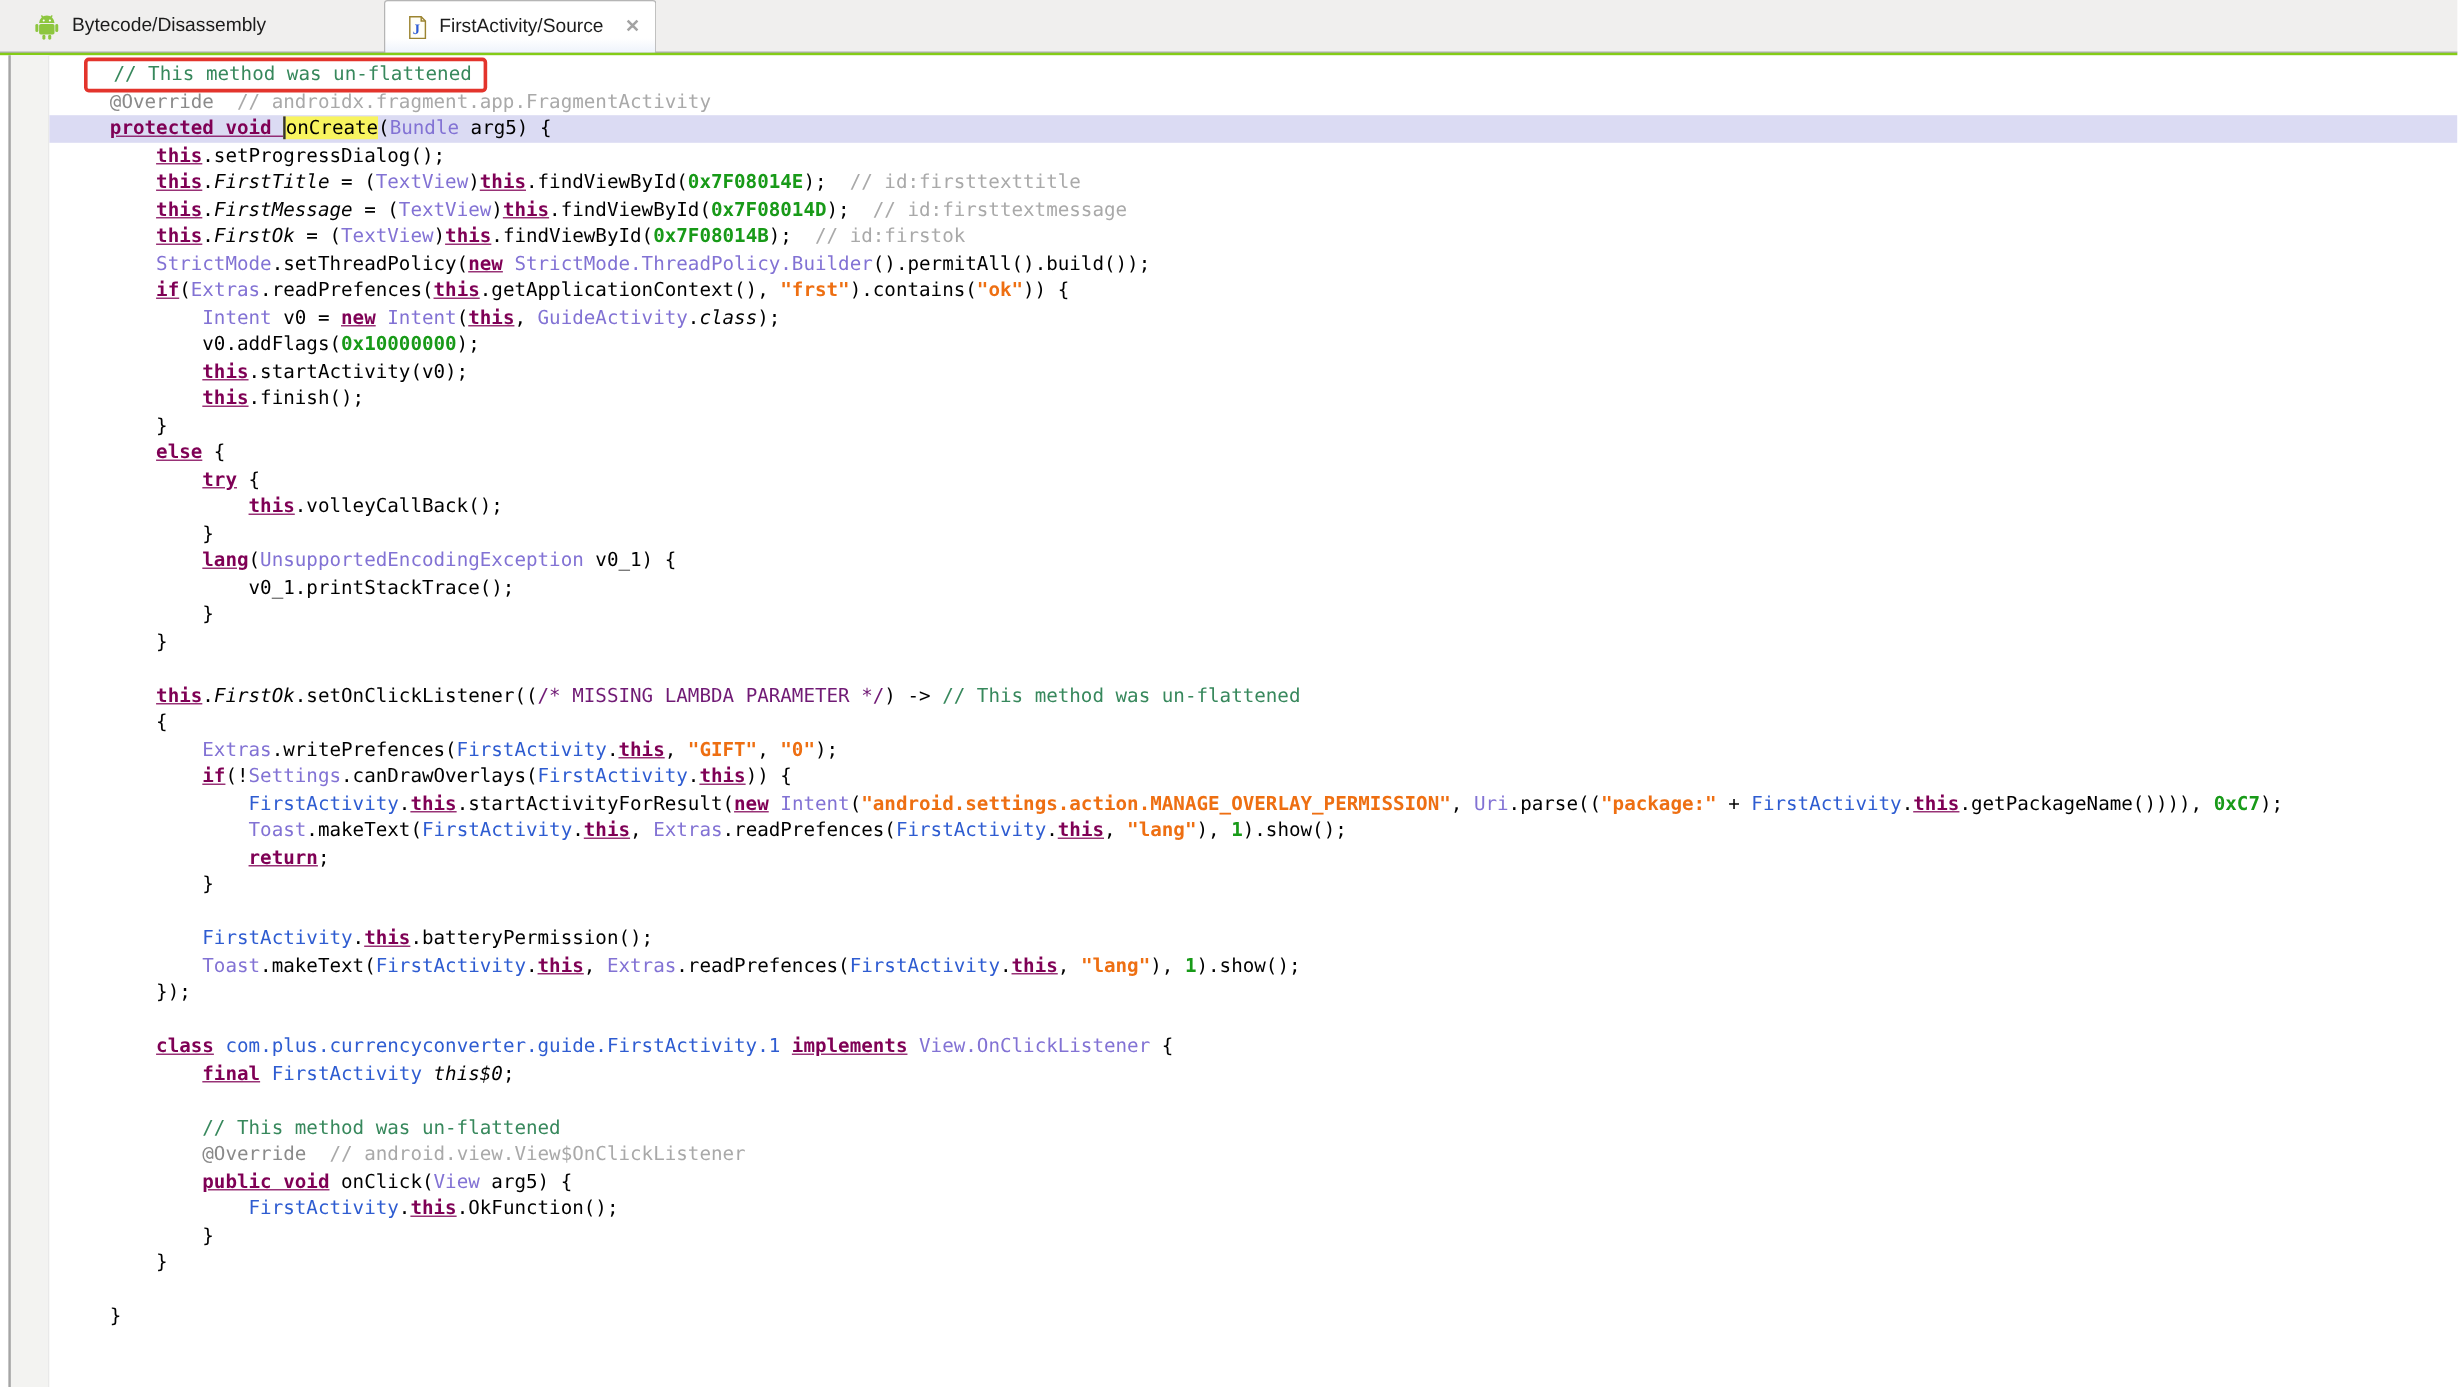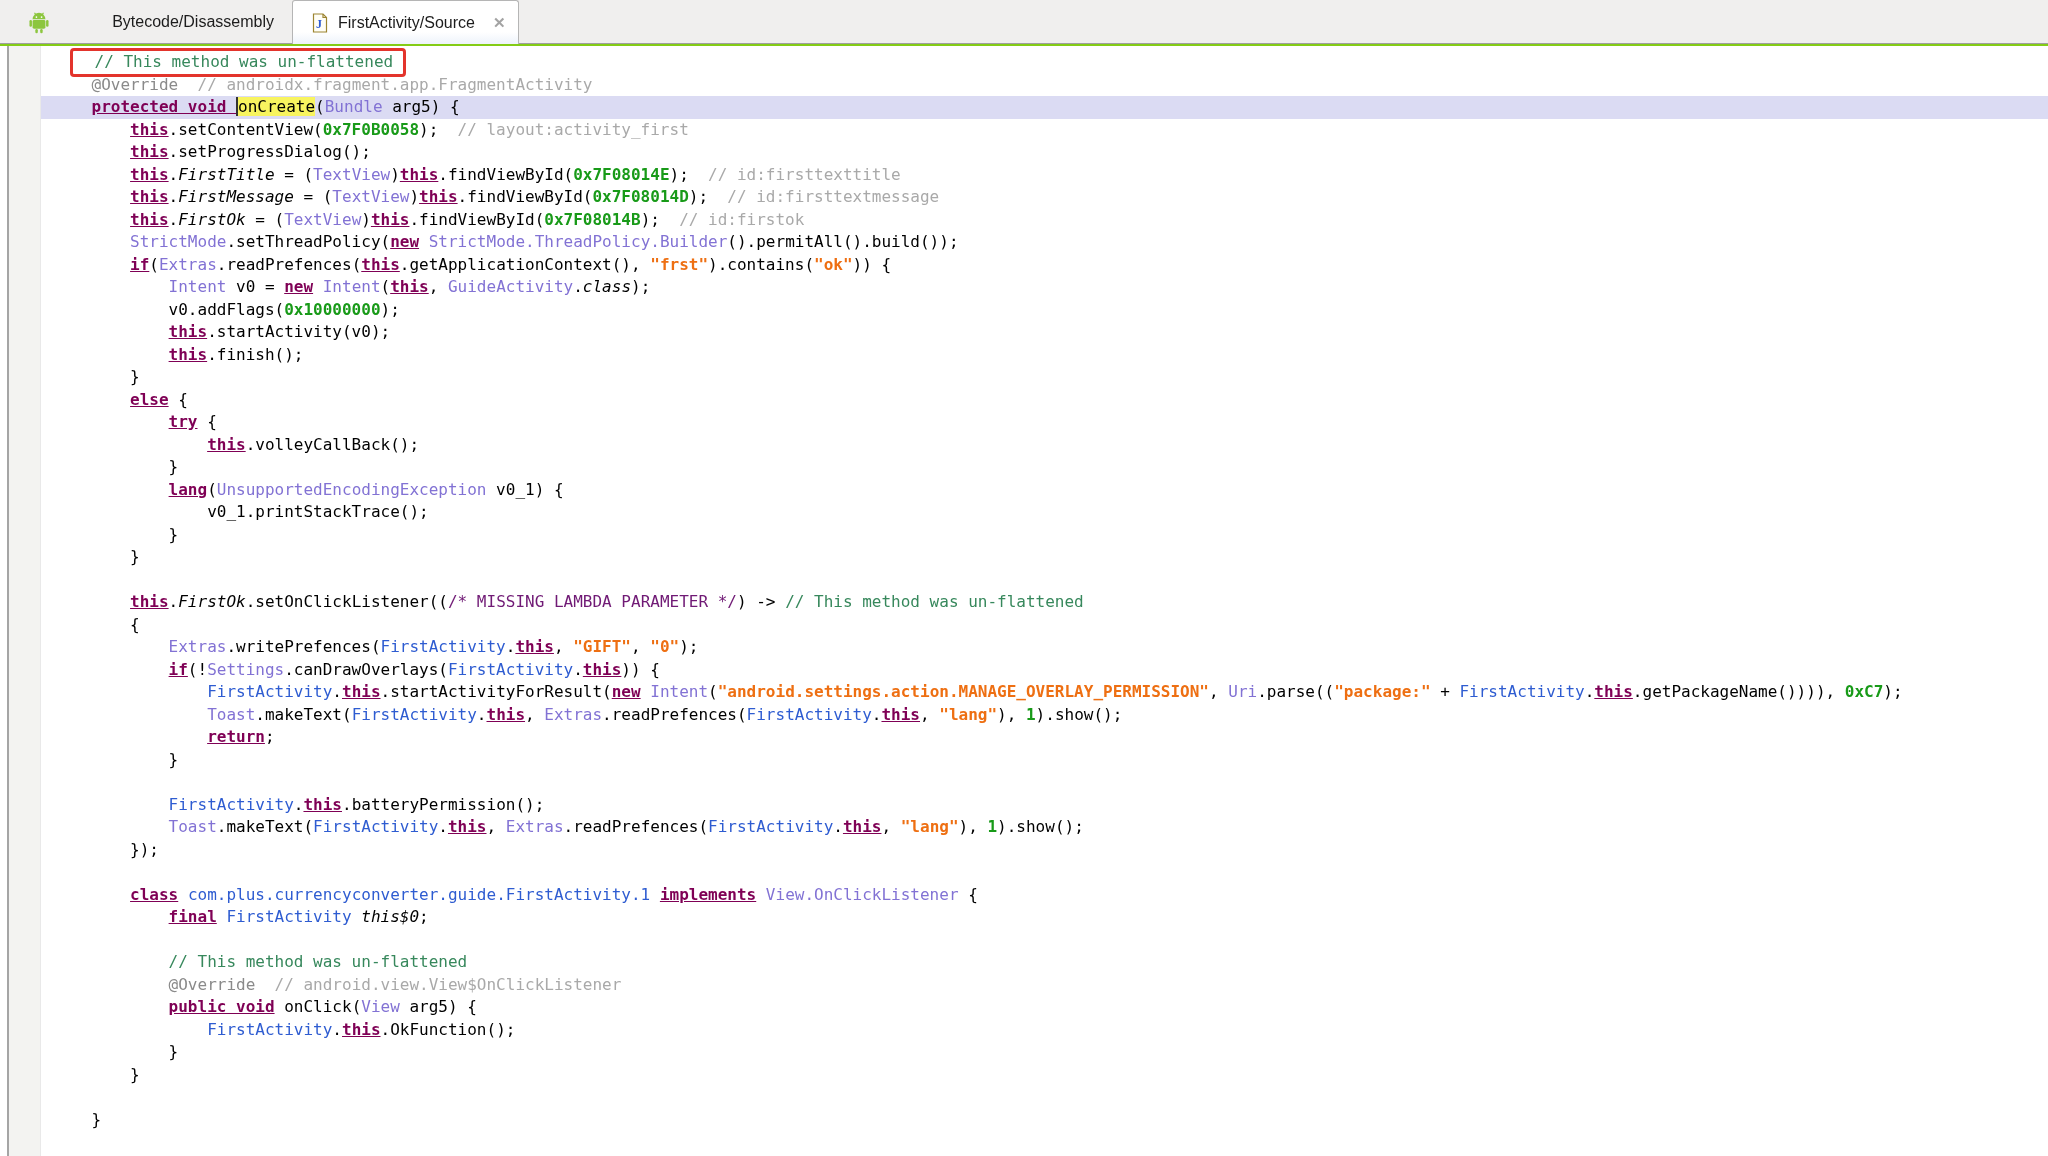--- a/index.html
+++ b/index.html
@@ -5,21 +5,21 @@
   html,body{margin:0;padding:0;}
   body{width:2048px;height:1156px;background:#ffffff;overflow:hidden;
        font-family:"Liberation Sans",sans-serif;}
   .window{width:100%;height:100%;display:flex;flex-direction:column;}
 
   
   .tabbar{display:flex;height:43px;background:#f0efee;border-bottom:1px solid #9f9f9f;
           align-items:stretch;flex:0 0 auto;}
   .tab{display:flex;align-items:center;gap:10px;padding:0 18px;font-size:16px;
        color:#1c1c1c;box-sizing:border-box;cursor:default;white-space:nowrap;}
-  .tab.inactive{width:292px;padding-left:28px;justify-content:space-between;}
+  .tab.inactive{width:320px;padding-left:28px;}
   .tab.active{background:linear-gradient(#ffffff 72%,#eef3fb);
               border:1px solid #b5b5b5;border-bottom:none;
               border-radius:3px 3px 0 0;margin-bottom:-1px;padding-right:12px;}
   .tabicon{display:inline-flex;align-items:center;}
   .closex{font-size:15px;color:#a3a3a3;font-weight:bold;margin-left:8px;line-height:1;}
 
   
   .content{display:flex;flex:1 1 auto;border-top:2px solid #84cc16;min-height:0;}
   .ruler{flex:0 0 31px;margin-left:7px;border-left:2px solid #a5a5a5;
          background:#f3f3f1;border-right:1px solid #e9e9e9;}
@@ -84,21 +84,20 @@
       <span class="closex">✕</span>
     </div>
   </div>
 
   <div class="content">
     <div class="ruler"></div>
     <div class="codepane">
         <div class="line"><span class="tk-p">    </span><span class="red-box"><span class="tk-gc">// This method was un-flattened</span></span></div>
         <div class="line"><span class="tk-p">    </span><span class="tk-ga">@Override</span><span class="tk-g">  // androidx.fragment.app.FragmentActivity</span></div>
         <div class="line current"><span class="tk-p">    </span><span class="tk-k">protected void </span><span class="tk-hl">onCreate</span><span class="tk-p">(</span><span class="tk-t">Bundle</span><span class="tk-p"> arg5) {</span></div>
-        <div class="line"><span class="tk-p">        </span><span class="tk-k">this</span><span class="tk-p">.setContentView(</span><span class="tk-n">0x7F0B0058</span><span class="tk-p">);</span><span class="tk-g">  // layout:activity_first</span></div>
         <div class="line"><span class="tk-p">        </span><span class="tk-k">this</span><span class="tk-p">.setProgressDialog();</span></div>
         <div class="line"><span class="tk-p">        </span><span class="tk-k">this</span><span class="tk-p">.</span><span class="tk-f">FirstTitle</span><span class="tk-p"> = (</span><span class="tk-t">TextView</span><span class="tk-p">)</span><span class="tk-k">this</span><span class="tk-p">.findViewById(</span><span class="tk-n">0x7F08014E</span><span class="tk-p">);</span><span class="tk-g">  // id:firsttexttitle</span></div>
         <div class="line"><span class="tk-p">        </span><span class="tk-k">this</span><span class="tk-p">.</span><span class="tk-f">FirstMessage</span><span class="tk-p"> = (</span><span class="tk-t">TextView</span><span class="tk-p">)</span><span class="tk-k">this</span><span class="tk-p">.findViewById(</span><span class="tk-n">0x7F08014D</span><span class="tk-p">);</span><span class="tk-g">  // id:firsttextmessage</span></div>
         <div class="line"><span class="tk-p">        </span><span class="tk-k">this</span><span class="tk-p">.</span><span class="tk-f">FirstOk</span><span class="tk-p"> = (</span><span class="tk-t">TextView</span><span class="tk-p">)</span><span class="tk-k">this</span><span class="tk-p">.findViewById(</span><span class="tk-n">0x7F08014B</span><span class="tk-p">);</span><span class="tk-g">  // id:firstok</span></div>
         <div class="line"><span class="tk-p">        </span><span class="tk-t">StrictMode</span><span class="tk-p">.setThreadPolicy(</span><span class="tk-k">new</span><span class="tk-p"> </span><span class="tk-t">StrictMode.ThreadPolicy.Builder</span><span class="tk-p">().permitAll().build());</span></div>
         <div class="line"><span class="tk-p">        </span><span class="tk-k">if</span><span class="tk-p">(</span><span class="tk-t">Extras</span><span class="tk-p">.readPrefences(</span><span class="tk-k">this</span><span class="tk-p">.getApplicationContext(), </span><span class="tk-s">"frst"</span><span class="tk-p">).contains(</span><span class="tk-s">"ok"</span><span class="tk-p">)) {</span></div>
         <div class="line"><span class="tk-p">            </span><span class="tk-t">Intent</span><span class="tk-p"> v0 = </span><span class="tk-k">new</span><span class="tk-p"> </span><span class="tk-t">Intent</span><span class="tk-p">(</span><span class="tk-k">this</span><span class="tk-p">, </span><span class="tk-t">GuideActivity</span><span class="tk-p">.</span><span class="tk-f">class</span><span class="tk-p">);</span></div>
         <div class="line"><span class="tk-p">            v0.addFlags(</span><span class="tk-n">0x10000000</span><span class="tk-p">);</span></div>
         <div class="line"><span class="tk-p">            </span><span class="tk-k">this</span><span class="tk-p">.startActivity(v0);</span></div>
         <div class="line"><span class="tk-p">            </span><span class="tk-k">this</span><span class="tk-p">.finish();</span></div>

